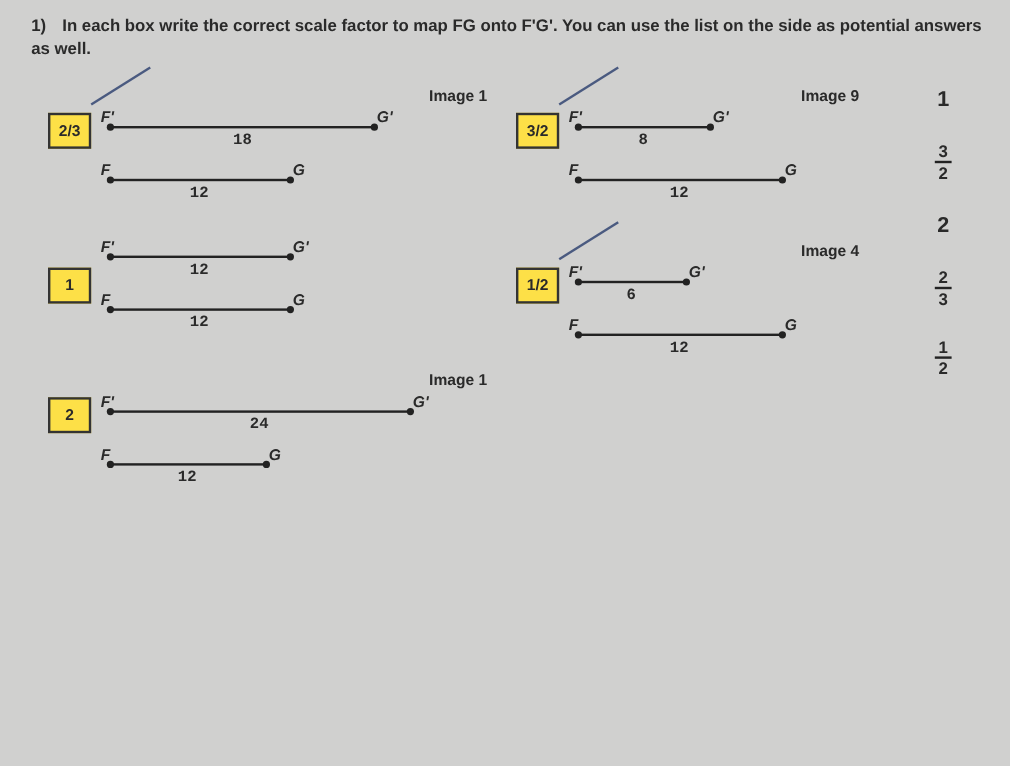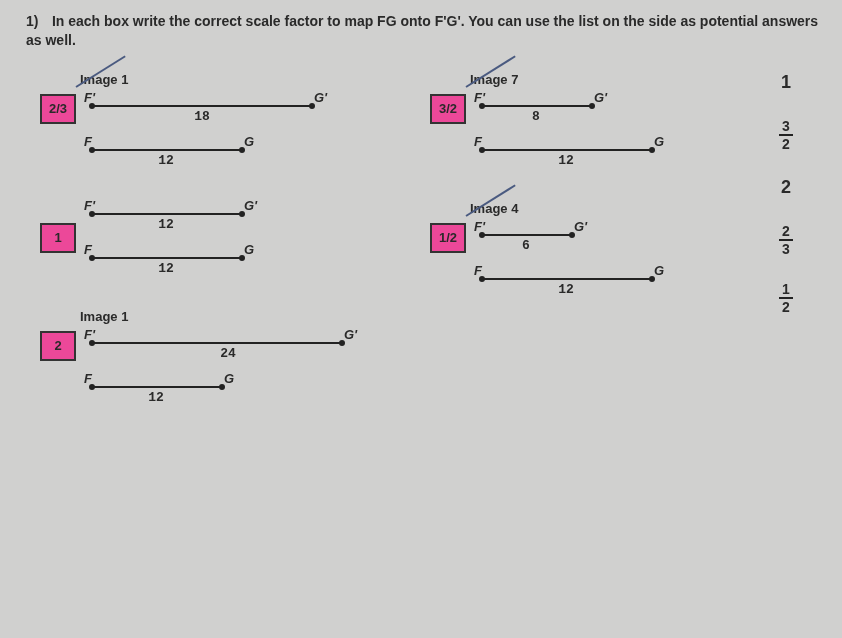--- a/index.html
+++ b/index.html
@@ -23,37 +23,38 @@
   .content { position: relative; height: 540px; }
   .col-left  { position: absolute; left: 28px;  top: 0; width: 360px; }
   .col-right { position: absolute; left: 418px; top: 0; width: 280px; }
   .answer-list { position: absolute; right: 18px; top: 0; width: 40px; }
 
   .img-block { position: relative; margin-bottom: 34px; }
   .img-title {
     font-size: 13px; font-weight: bold; margin-bottom: 6px;
     margin-left: 34px;
     position: relative;
+    text-align: right;
   }
   .strike::after {
     content: "";
     position: absolute;
     left: -4px; top: 14px;
     width: 58px; height: 2px;
     background: #4a5a80;
     transform: rotate(-32deg);
     transform-origin: left center;
   }
   .answer-box {
     position: absolute;
     left: -6px;
     top: 22px;
     width: 36px; height: 30px;
     border: 2px solid #333;
-    background: #ec4899;
+    background: #fde047;
     display: flex; align-items: center; justify-content: center;
     font-size: 13px; font-weight: bold;
   }
   .lines { margin-left: 40px; }
   .segment { position: relative; height: 30px; margin-bottom: 4px; }
   .segment .pt-left, .segment .pt-right {
     position: absolute; top: -3px; font-size: 13px; font-style: italic; font-weight: bold;
   }
   .segment .pt-left  { left: -2px; }
   .segment .pt-right { }
@@ -139,37 +140,37 @@
     <div class="img-block">
       <div class="img-title">Image 1</div>
       <div class="answer-box">
         <span>2</span>
       </div>
       <div class="lines">
         <div class="segment">
           <span class="pt-left">F'</span>
           <span class="bar" style="width:250px"></span>
           <span class="pt-right" style="left:258px">G'</span>
-          <span class="len" style="left:142px">24</span>
+          <span class="len" style="left:130px">24</span>
         </div>
         <div class="segment" style="margin-top:14px">
           <span class="pt-left">F</span>
           <span class="bar" style="width:130px"></span>
           <span class="pt-right" style="left:138px">G</span>
           <span class="len" style="left:70px">12</span>
         </div>
       </div>
     </div>
 
   </div>
 
   <div class="col-right">
 
     <div class="img-block">
-      <div class="img-title strike">Image 7</div>
+      <div class="img-title strike">Image 9</div>
       <div class="answer-box">
         <span>3/2</span>
       </div>
       <div class="lines">
         <div class="segment">
           <span class="pt-left">F'</span>
           <span class="bar" style="width:110px"></span>
           <span class="pt-right" style="left:118px">G'</span>
           <span class="len" style="left:60px">8</span>
         </div>

